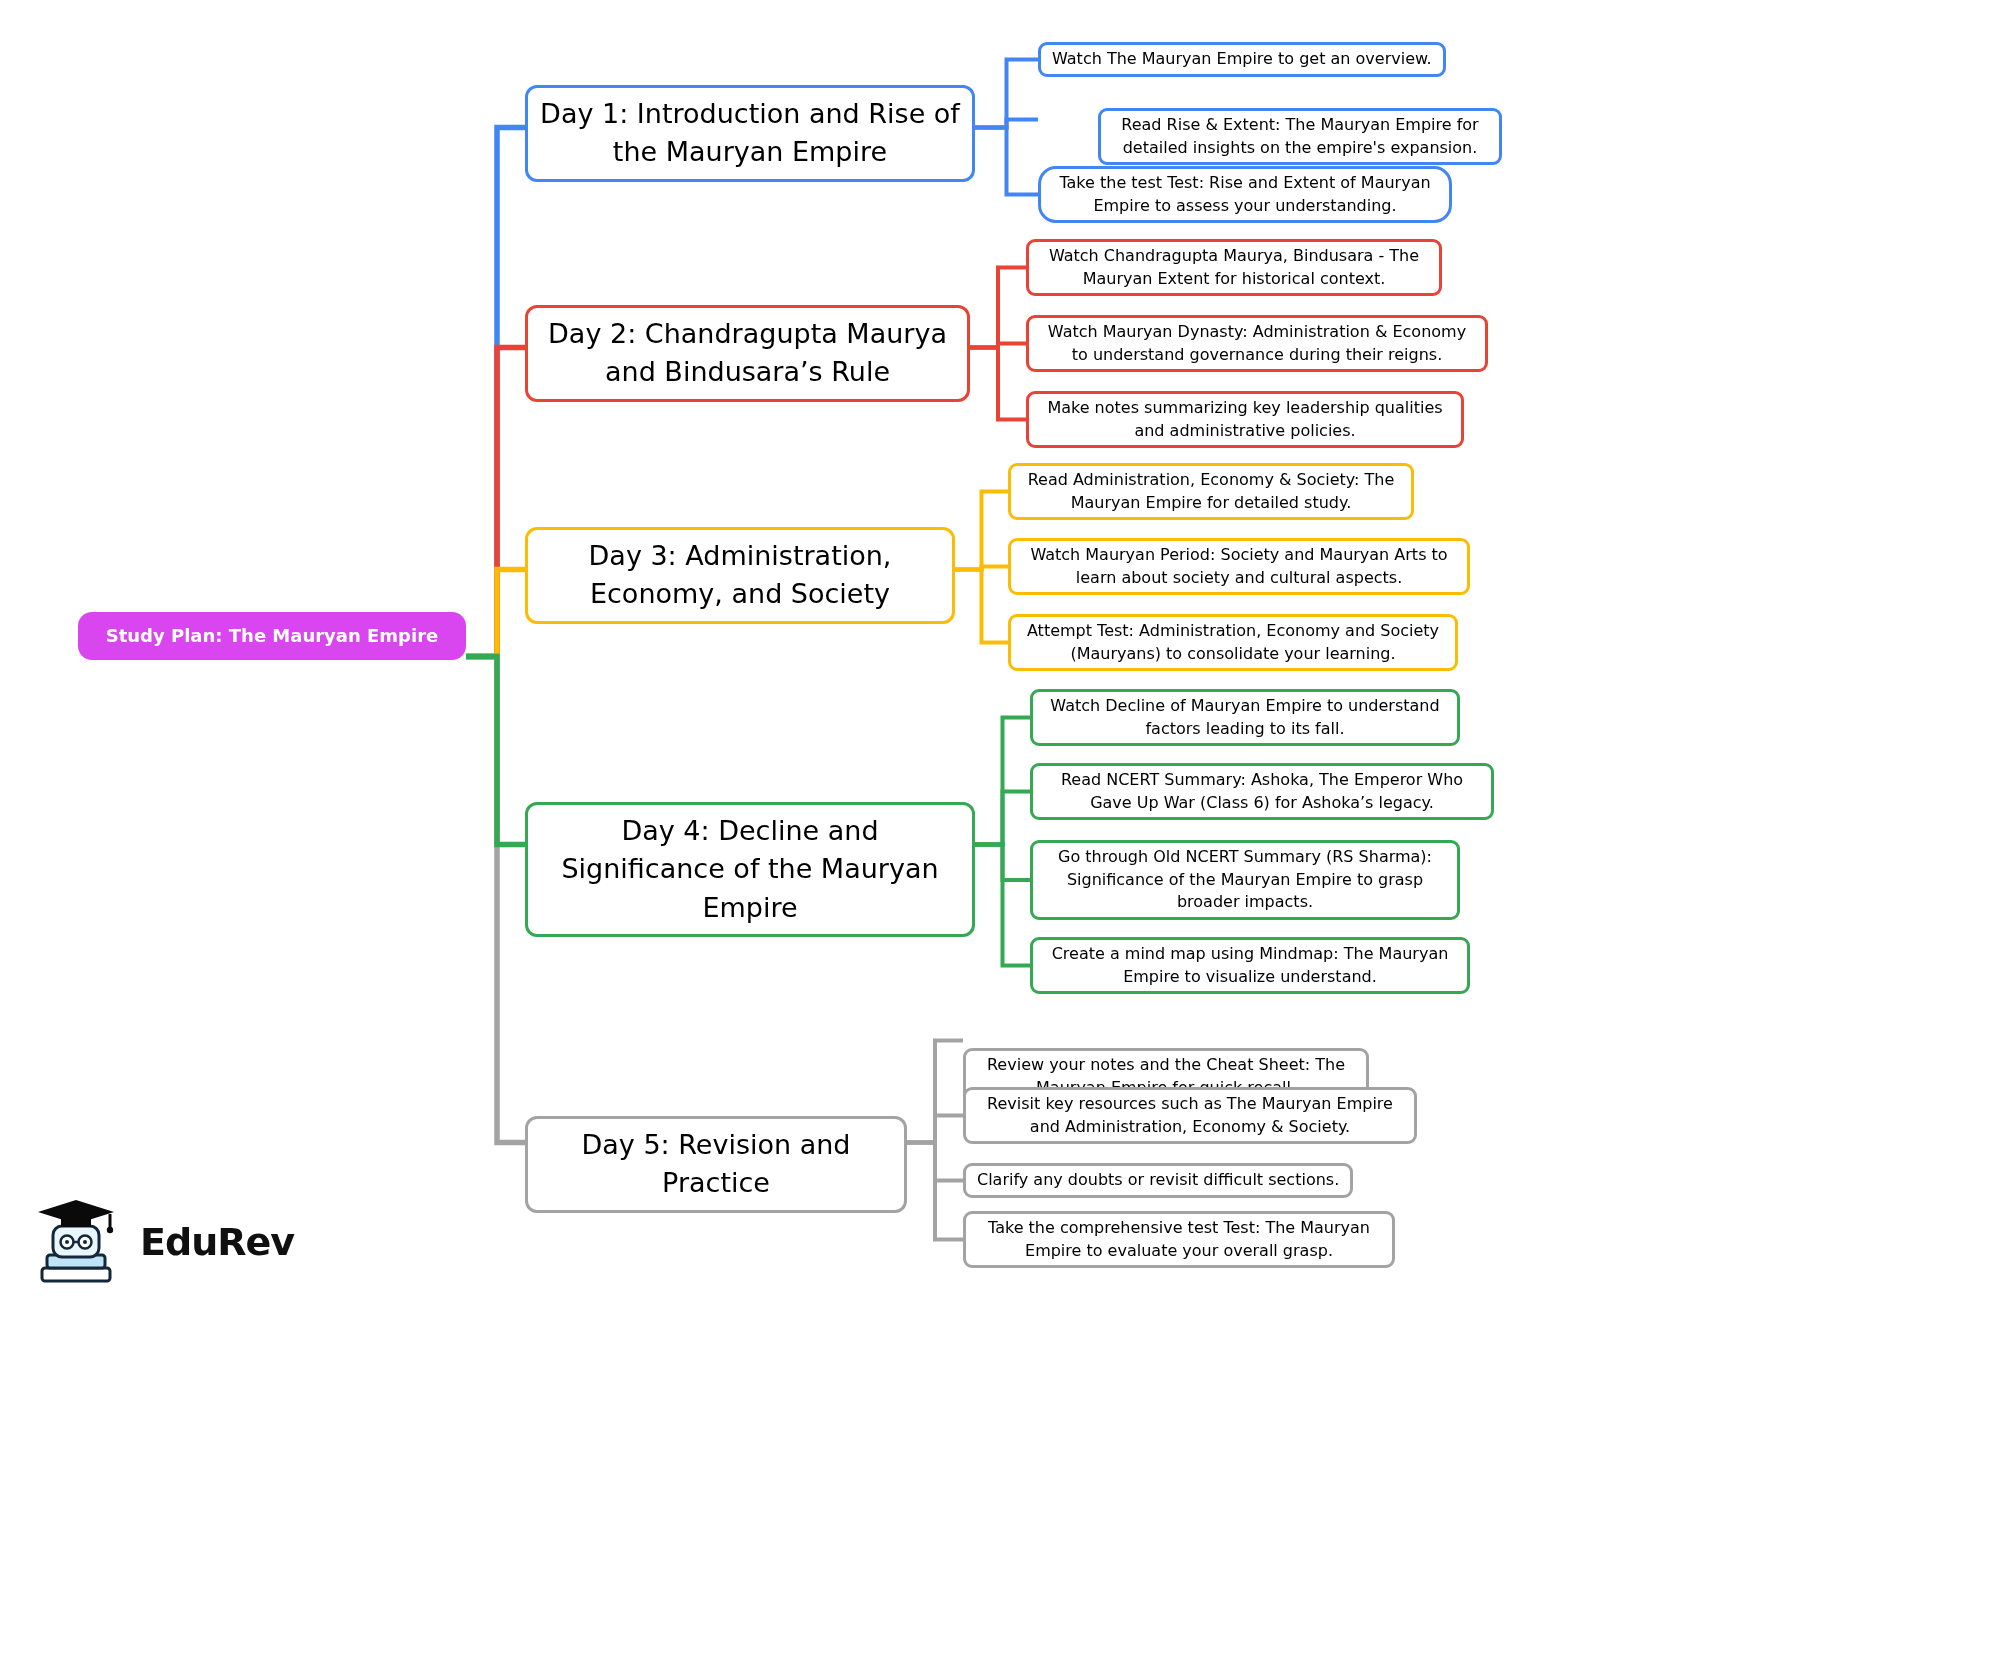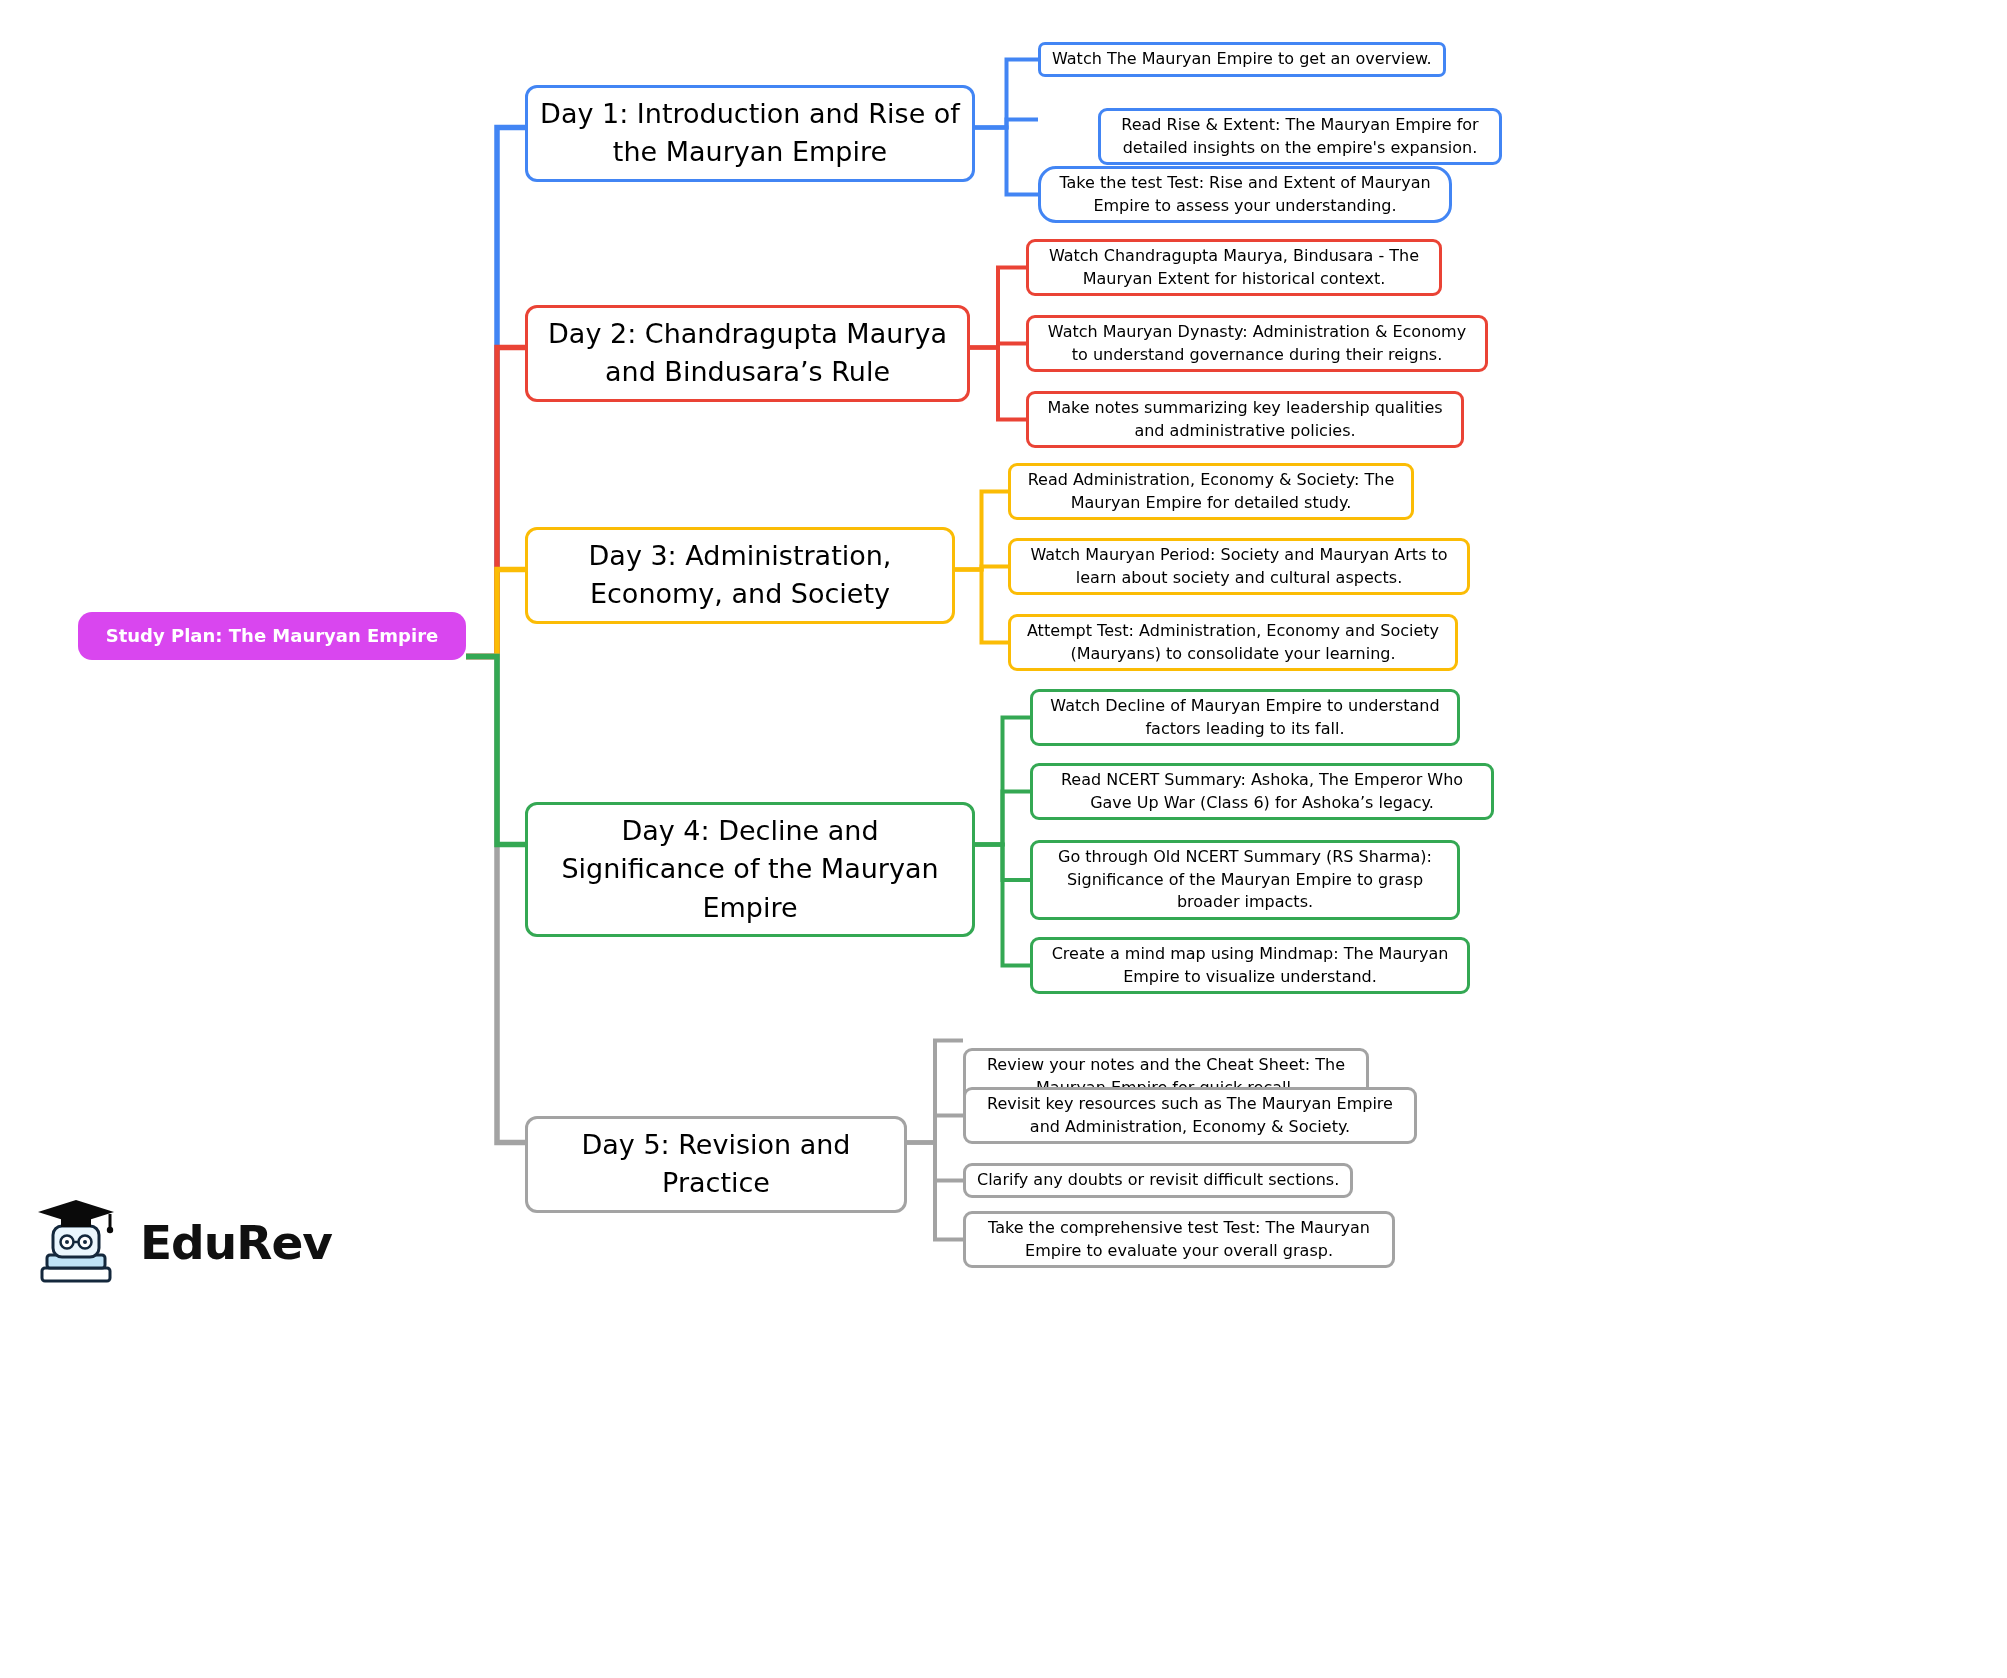--- a/index.html
+++ b/index.html
@@ -61,21 +61,21 @@
     position: absolute;
     left: 36px;
     top: 1198px;
     display: flex;
     align-items: center;
     gap: 12px;
     z-index: 1;
   }
   .logo-icon { display: inline-block; line-height: 0; }
   .logo-text {
-    font-size: 47px;
+    font-size: 38px;
     font-weight: bold;
     color: #101010;
     letter-spacing: -1px;
   }
 </style>
 </head>
 <body>
 
 <div class="canvas">
 
@@ -101,21 +101,21 @@
       <path d="M 975 844.5 H 1002.5 V 717.5 H 1030" stroke="#34A853" stroke-width="4" fill="none" stroke-linecap="butt" stroke-linejoin="miter"></path>
       <path d="M 975 844.5 H 1002.5 V 791.5 H 1030" stroke="#34A853" stroke-width="4" fill="none" stroke-linecap="butt" stroke-linejoin="miter"></path>
       <path d="M 975 844.5 H 1002.5 V 880 H 1030" stroke="#34A853" stroke-width="4" fill="none" stroke-linecap="butt" stroke-linejoin="miter"></path>
       <path d="M 975 844.5 H 1002.5 V 965.5 H 1030" stroke="#34A853" stroke-width="4" fill="none" stroke-linecap="butt" stroke-linejoin="miter"></path>
     </svg>
 
   <div id="nodes">
     <div id="root-node" class="node root-node">Study Plan: The Mauryan Empire</div>
 
   <div class="node day-node" style="left: 525px; top: 85px; width: 450px; border-color: rgb(66, 133, 244);">Day 1: Introduction and Rise of the Mauryan Empire</div>
-      <div class="node leaf-node" style="left: 1038px; top: 42px; max-width: 424px; border-color: rgb(66, 133, 244); border-radius: 7px;">Watch The Mauryan Empire to get an overview.</div>
+      <div class="node leaf-node" style="left: 1038px; top: 42px; max-width: 424px; border-color: rgb(66, 133, 244);">Watch The Mauryan Empire to get an overview.</div>
       <div class="node leaf-node" style="left: 1098px; top: 91px; max-width: 404px; border-color: rgb(66, 133, 244); margin-top: 17px;">Read Rise &amp; Extent: The Mauryan Empire for detailed insights on the empire's expansion.</div>
       <div class="node leaf-node" style="left: 1038px; top: 166px; max-width: 414px; border-color: rgb(66, 133, 244); border-radius: 18px;">Take the test Test: Rise and Extent of Mauryan Empire to assess your understanding.</div>
       <div class="node day-node" style="left: 525px; top: 305px; width: 445px; border-color: rgb(234, 67, 53);">Day 2: Chandragupta Maurya and Bindusara’s Rule</div>
       <div class="node leaf-node" style="left: 1026px; top: 239px; max-width: 416px; border-color: rgb(234, 67, 53);">Watch Chandragupta Maurya, Bindusara - The Mauryan Extent for historical context.</div>
       <div class="node leaf-node" style="left: 1026px; top: 315px; max-width: 462px; border-color: rgb(234, 67, 53);">Watch Mauryan Dynasty: Administration &amp; Economy to understand governance during their reigns.</div>
       <div class="node leaf-node" style="left: 1026px; top: 391px; max-width: 438px; border-color: rgb(234, 67, 53);">Make notes summarizing key leadership qualities and administrative policies.</div>
       <div class="node day-node" style="left: 525px; top: 527px; width: 430px; border-color: rgb(251, 188, 5);">Day 3: Administration, Economy, and Society</div>
       <div class="node leaf-node" style="left: 1008px; top: 463px; max-width: 406px; border-color: rgb(251, 188, 5);">Read Administration, Economy &amp; Society: The Mauryan Empire for detailed study.</div>
       <div class="node leaf-node" style="left: 1008px; top: 538px; max-width: 462px; border-color: rgb(251, 188, 5);">Watch Mauryan Period: Society and Mauryan Arts to learn about society and cultural aspects.</div>
       <div class="node leaf-node" style="left: 1008px; top: 614px; max-width: 450px; border-color: rgb(251, 188, 5);">Attempt Test: Administration, Economy and Society (Mauryans) to consolidate your learning.</div>

